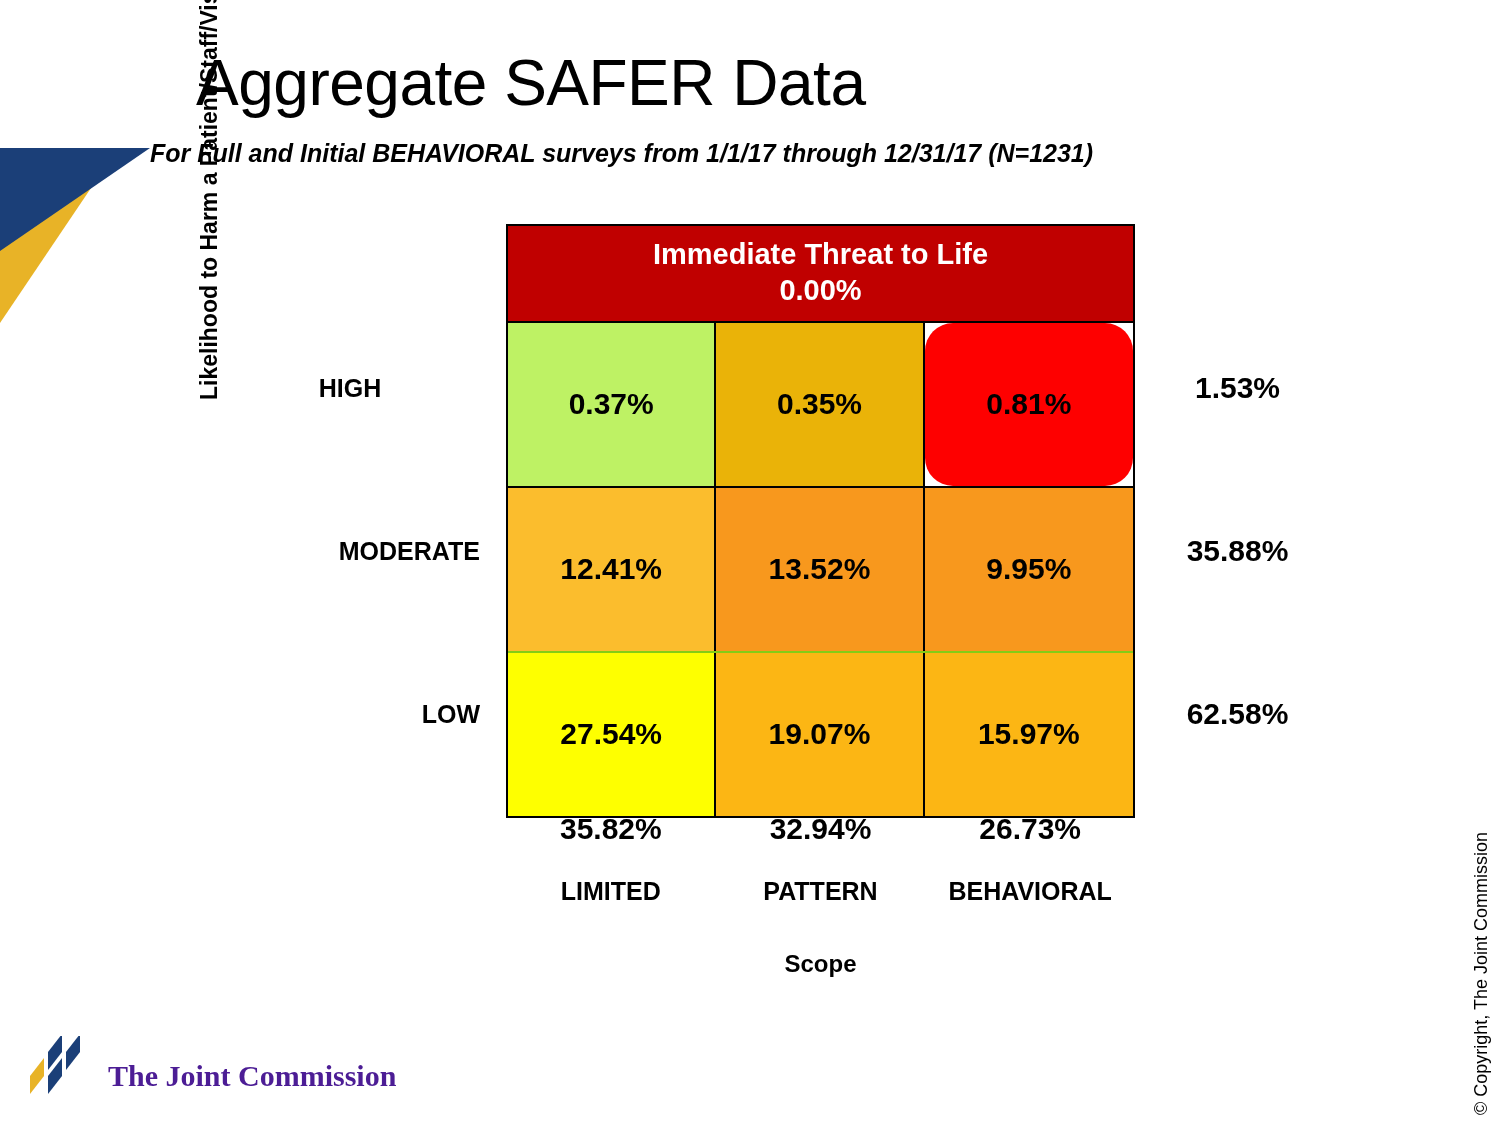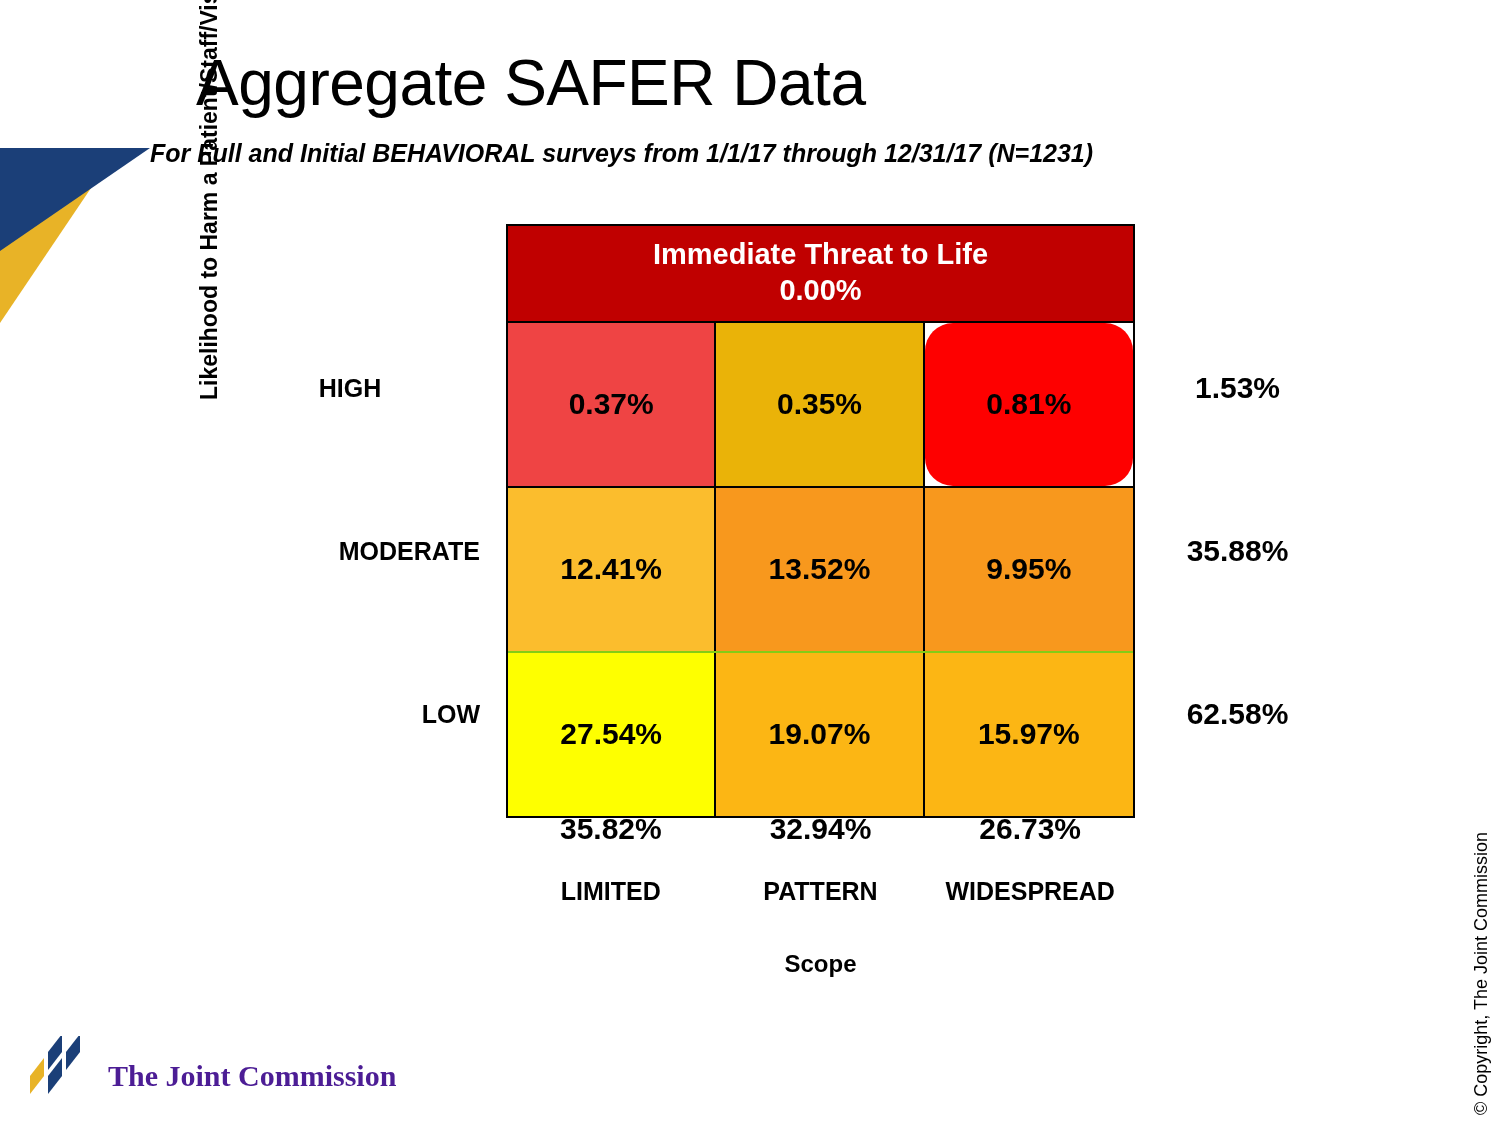--- a/index.html
+++ b/index.html
@@ -251,21 +251,21 @@
   <div class="row-label moderate">MODERATE</div>
 </div>
 
 <div class="matrix">
   <div class="itl-band" style="background-color: rgb(192, 0, 0);">
     <span>Immediate Threat to Life</span>
     <span class="itl-pct">0.00%</span>
   </div>
 
   <div class="grid-row r1">
-    <div class="cell" style="background-color: #ef4444;">0.37%</div>
+    <div class="cell" style="background-color: #bef264;">0.37%</div>
     <div class="cell" style="background-color: #eab308;">0.35%</div>
     <div class="cell" style="background-color: rgb(254, 0, 0); border-radius: 28px;">0.81%</div>
   </div>
 
   <div class="grid-row r2">
     <div class="cell" style="background-color: rgb(251, 189, 45);">12.41%</div>
     <div class="cell" style="background-color: rgb(248, 152, 29);">13.52%</div>
     <div class="cell" style="background-color: rgb(248, 152, 29);">9.95%</div>
   </div>
 
@@ -284,21 +284,21 @@
 
 <div class="col-totals">
   <div class="ct">35.82%</div>
   <div class="ct">32.94%</div>
   <div class="ct">26.73%</div>
 </div>
 
 <div class="col-labels">
   <div class="cl">LIMITED</div>
   <div class="cl">PATTERN</div>
-  <div class="cl">WIDESPREAD</div>
+  <div class="cl">BEHAVIORAL</div>
 </div>
 
 <div class="x-axis-title">Scope</div>
 
 <div class="copyright">© Copyright, The Joint Commission</div>
 
 <div class="logo">
   <svg class="logo-marks" viewBox="0 0 60 60">
     <polygon points="0,40 14,22 14,40 0,58" fill="#e8b327"></polygon>
     <polygon points="18,40 32,22 32,40 18,58" fill="#1b3f78"></polygon>

